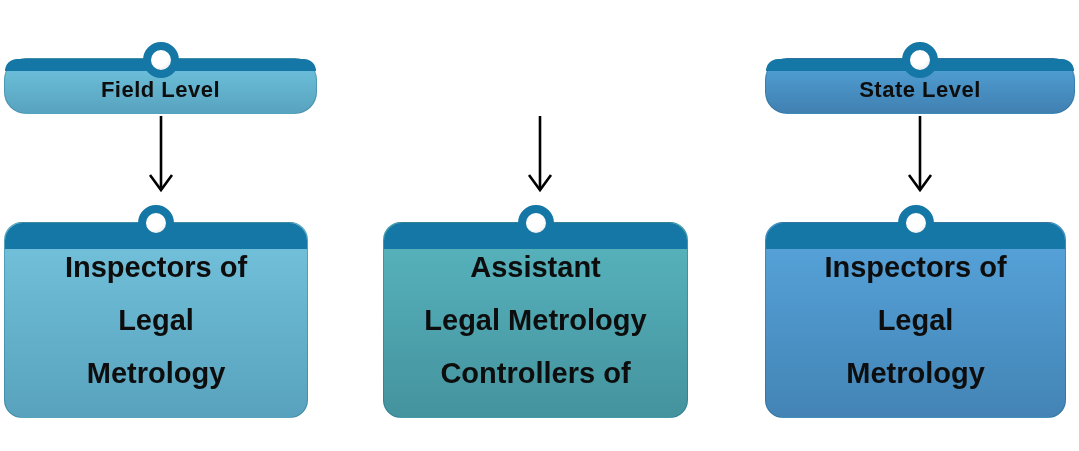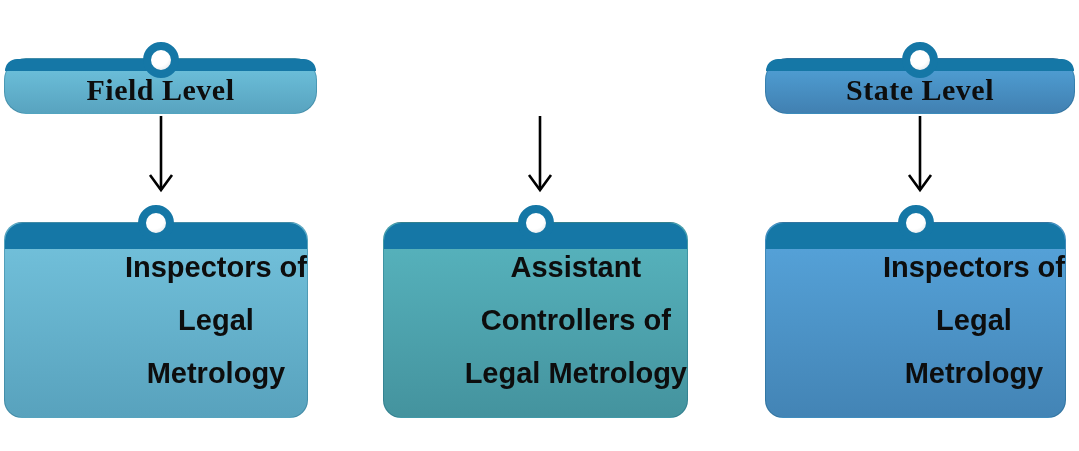--- a/index.html
+++ b/index.html
@@ -45,23 +45,23 @@
     top: 0;
     left: 0;
     right: 0;
     height: 12px;
     border-radius: 22px 22px 0 0;
     background: var(--accent);
   }
   .banner-label {
     position: relative;
     z-index: 2;
-    font-family: Liberation Serif, serif;
+    font-family: Liberation Sans, sans-serif;
     font-weight: bold;
-    font-size: 30px;
+    font-size: 22px;
     letter-spacing: 0.5px;
     color: var(--text);
     white-space: nowrap;
   }
 
   
   .pin {
     position: absolute;
     left: 50%;
     transform: translateX(-50%);
@@ -96,21 +96,21 @@
     top: 222px;
     left: 0;
     right: 9px;
     height: 196px;
     border-radius: 18px;
     background: linear-gradient(180deg, var(--card-top), var(--card-bottom));
     border: 1px solid rgba(0, 70, 100, 0.25);
     box-sizing: border-box;
     display: flex;
     align-items: center;
-    justify-content: flex-end;
+    justify-content: center;
   }
   .card-strip {
     position: absolute;
     top: 0;
     left: 0;
     right: 0;
     height: 26px;
     border-radius: 18px 18px 0 0;
     background: var(--accent);
   }
@@ -155,22 +155,22 @@
   <div class="column col-1" style="--banner-top: #56B7C1; --banner-bottom: #47959F; --card-top: #58B5BF; --card-bottom: #44939E;">
     <svg class="arrow" viewBox="0 0 40 78">
       <line x1="20" y1="1" x2="20" y2="75"></line>
       <polyline points="9,60 20,75 31,60"></polyline>
     </svg>
     <div class="card">
       <div class="card-strip"></div>
       <div class="pin"></div>
       <div class="card-text">
         <div>Assistant</div>
+        <div>Legal Metrology</div>
         <div>Controllers of</div>
-        <div>Legal Metrology</div>
       </div>
     </div>
   </div>
 
   <div class="column col-2" style="--banner-top: #51A3D9; --banner-bottom: #4180B1; --card-top: #57A5DC; --card-bottom: #4384B5;">
     <div class="banner">
       <div class="banner-strip"></div>
       <div class="pin"></div>
       <div class="banner-label">State Level</div>
     </div>

